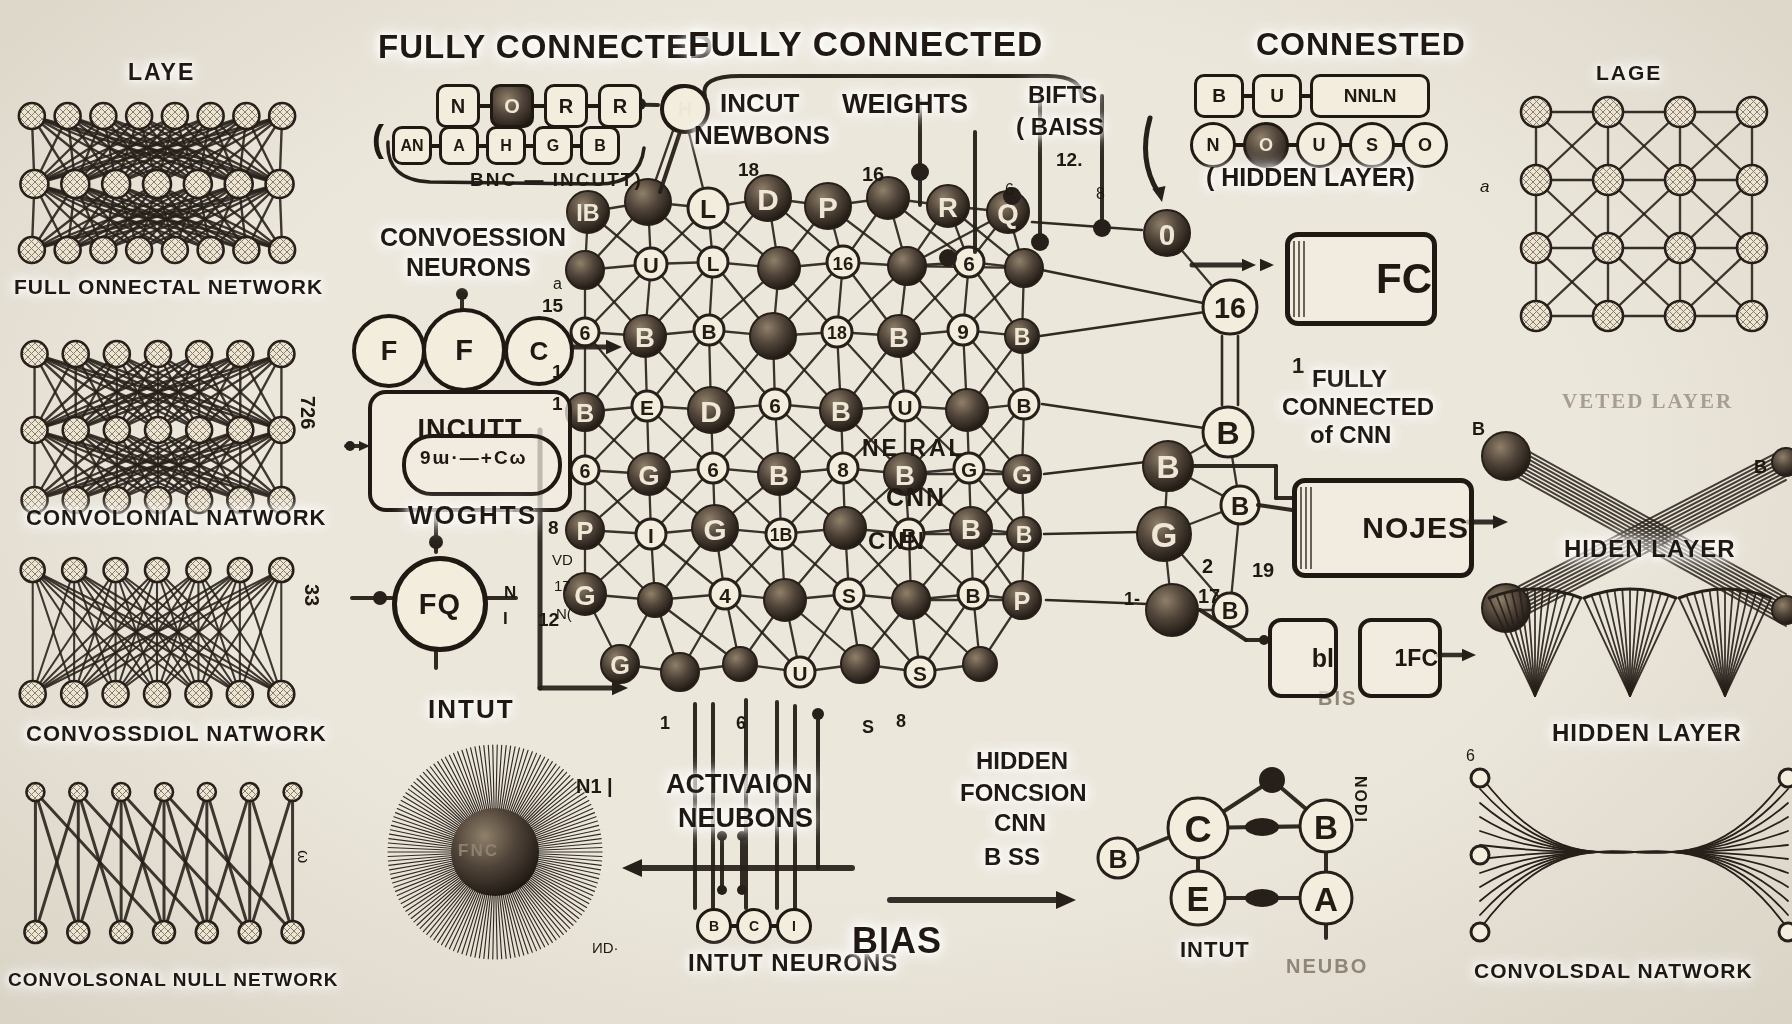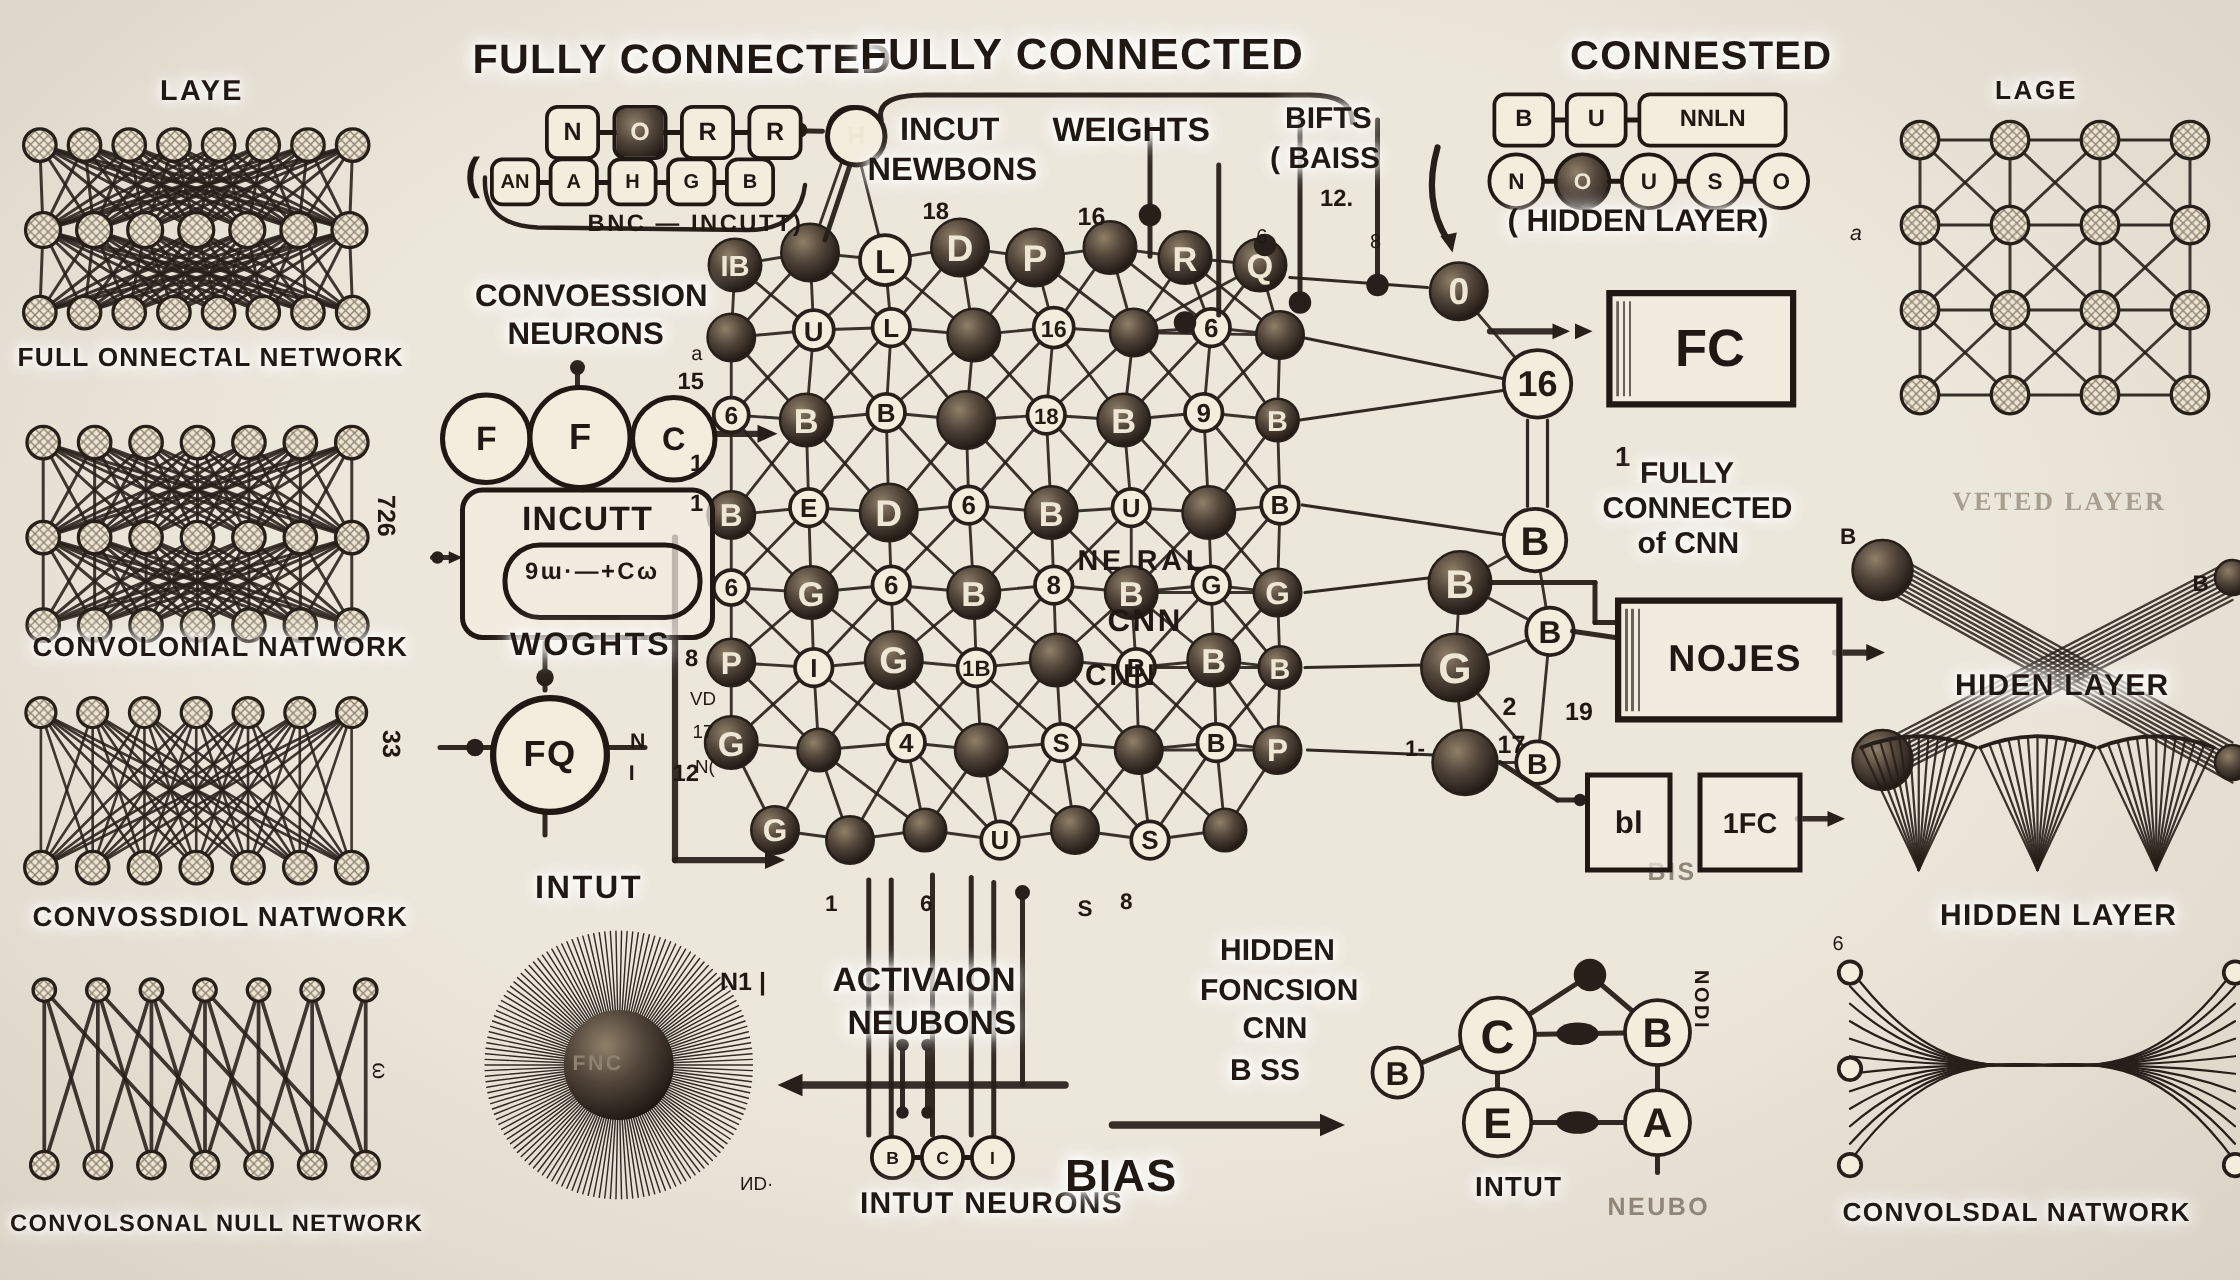--- a/index.html
+++ b/index.html
@@ -7,22 +7,22 @@
          overflow:hidden;font-family:"Liberation Sans",sans-serif;color:#201812;}
   .stage::after{content:"";position:absolute;inset:0;pointer-events:none;
     background:radial-gradient(ellipse at 50% 45%, rgba(255,255,255,0) 55%, rgba(120,108,88,.16) 100%);}
   svg.art{position:absolute;left:0;top:0;z-index:1;}
   .t{position:absolute;white-space:nowrap;line-height:1.05;z-index:3;}
   .b{font-weight:bold;}
   .halo{text-shadow:0 0 6px #fff,0 0 12px #fff,0 0 18px #fff,0 0 24px rgba(255,255,255,.8);}
   .faint{color:#a89e8f;font-family:Liberation Serif, serif;}
   .gray{color:#8f8678;}
   .v{transform:rotate(90deg);transform-origin:left top;}
-  .box{position:absolute;border:5px solid #201812;border-radius:0;background:rgba(242,237,226,.72);
-       display:flex;align-items:center;justify-content:center;z-index:3;font-weight:bold;}
+  .box{position:absolute;border:5px solid #201812;border-radius:13px;background:rgba(242,237,226,.72);
+       display:flex;align-items:center;justify-content:flex-end;z-index:3;font-weight:bold;}
   .hatchL::before{content:"";position:absolute;left:3px;top:4px;bottom:4px;width:15px;
        background:repeating-linear-gradient(90deg,#201812 0 2px,transparent 2px 5px);opacity:.65;}
   .chain{position:absolute;display:flex;align-items:center;z-index:3;}
   .chain::before{content:"";position:absolute;left:4px;right:4px;top:50%;height:4px;margin-top:-2px;
        background:#201812;z-index:0;}
   .cnode{position:relative;z-index:1;border:3.5px solid #201812;border-radius:10px;background:#f2eddd;
        display:flex;align-items:center;justify-content:center;font-weight:bold;}
   .ccirc{border-radius:50% !important;}
   .dark{background:radial-gradient(circle at 38% 32%, #8f8069 0%, #51453a 45%, #140f0a 100%);color:#efe7d6;}
   .circ{position:absolute;border:4.5px solid #201812;border-radius:50%;background:#f2eddd;
@@ -1177,21 +1177,21 @@
       <span>F</span>
     </div>
   <div class="circ" style="left:422px;top:308px;width:76px;height:76px;font-size:29px">
       <span>F</span>
     </div>
   <div class="circ" style="left:504px;top:316px;width:62px;height:62px;font-size:26px">
       <span>C</span>
     </div>
 
   <div class="box" style="left:368px;top:390px;width:196px;height:114px;border-radius:18px;border-width:4.5px;flex-direction:column;justify-content:flex-start">
-    <div class="b" style="font-size:27px;letter-spacing:1px;margin-top:6px">INCUTT</div>
+    <div class="b" style="font-size:27px;letter-spacing:1px;margin-top:20px">INCUTT</div>
   </div>
   <div class="pill" style="left:402px;top:434px;width:152px;height:54px"></div>
   <div class="t b" style="left:420px;top:448px;font-size:19px;letter-spacing:2px;z-index:4">9ɯ·—+Cω</div>
 
   <div class="t b halo" style="left:408px;top:502px;font-size:26px;letter-spacing:2px">WOGHTS</div>
 
   <div class="circ" style="left:392px;top:556px;width:86px;height:86px;font-size:29px;border-width:5px;letter-spacing:1px">
       <span>FQ</span>
     </div>
   <div class="t b" style="left:504px;top:584px;font-size:17px">N</div>

